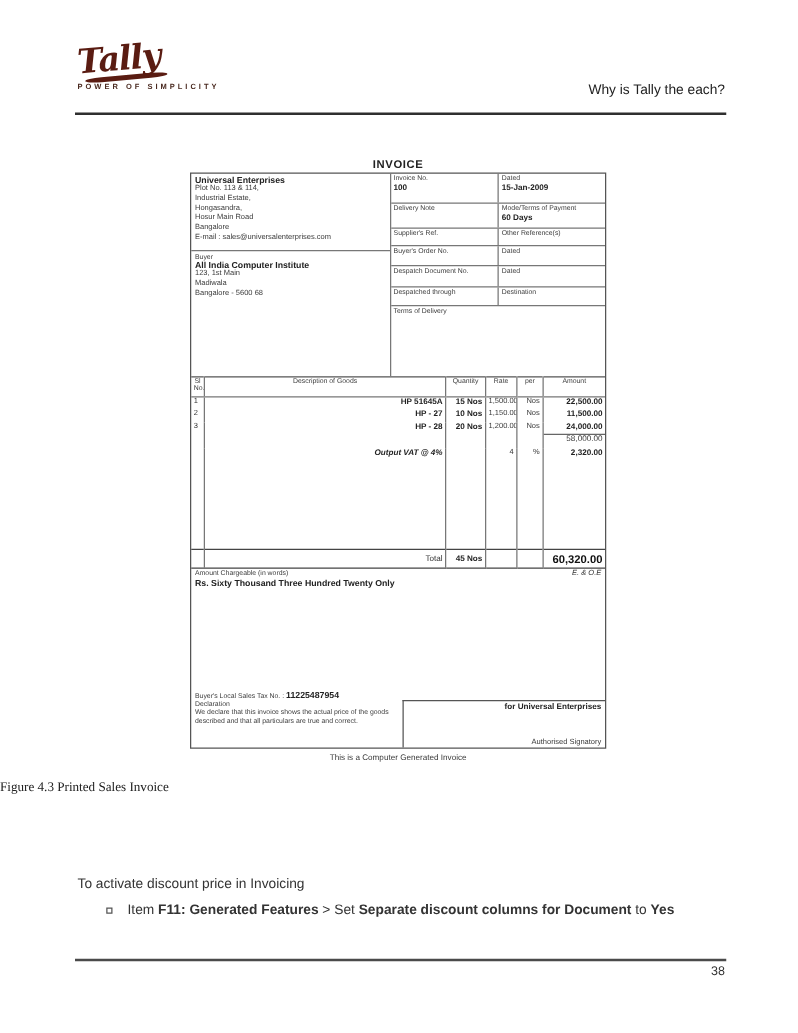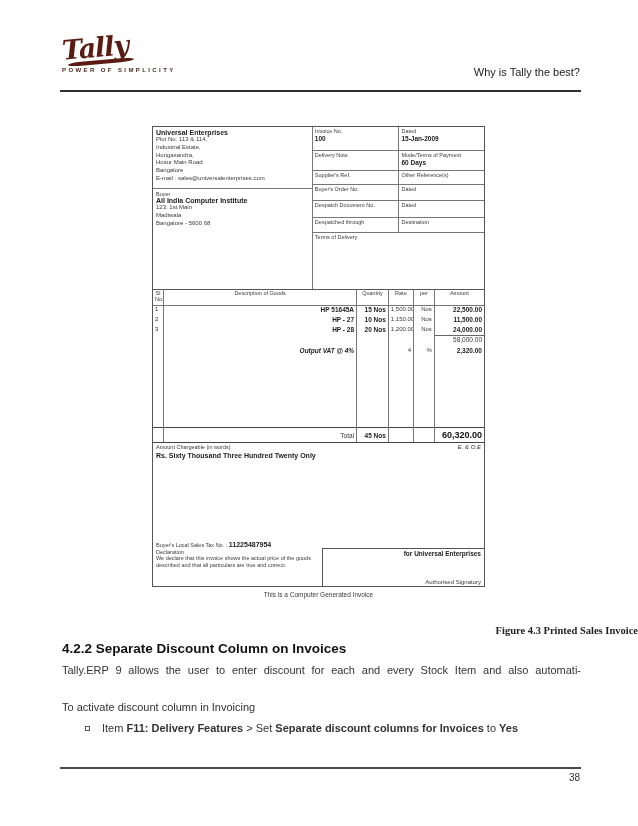--- a/index.html
+++ b/index.html
@@ -75,22 +75,22 @@
   .decl-sec { display: flex; min-height: 38px; }
   .decl-left { width: 51%; padding: 1px 3px; }
   .decl-text { font-size: 5.5px; line-height: 1.3; color: #3a3a3a; }
   .sig-box { width: 49%; border-top: 1px solid #555; border-left: 1px solid #555;
     display: flex; flex-direction: column; justify-content: space-between; padding: 1px 3px; }
   .sig-for { font-size: 6.5px; font-weight: bold; text-align: right; color: #222; }
   .sig-auth { font-size: 6px; text-align: right; color: #3a3a3a; }
   .computer-note { text-align: center; font-size: 6.5px; color: #3a3a3a; margin-top: 4px; }
 
   
-  .fig-caption { position: absolute; left: 0; right: 0; top: 625px; text-align: right;
-    font-family: "Liberation Serif", serif; font-size: 10.5px; color: #222; font-weight: bold; }
+  .fig-caption { position: absolute; left: 0; right: 0; top: 625px; text-align: left;
+    font-family: "Liberation Serif", serif; font-size: 10.5px; color: #222; }
   .sec-heading { position: absolute; left: 62px; top: 641px; font-size: 13.5px; font-weight: bold; color: #111; }
   .body-para { position: absolute; left: 62px; right: 57px; top: 663px; font-size: 11px; color: #333; line-height: 1.35; }
   .just-line { display: block; text-align: justify; text-align-last: justify; }
   .plain-line { display: block; }
   .activate-line { position: absolute; left: 62px; top: 701px; font-size: 11px; color: #333; }
   .bullet-line { position: absolute; left: 85px; top: 722px; font-size: 11px; color: #333; display: flex; align-items: center; }
   .bullet-square { width: 5px; height: 5px; border: 1.5px solid #555; margin-right: 12px; flex: 0 0 auto; }
   .b { font-weight: bold; }
 
   
@@ -100,24 +100,25 @@
 </head>
 <body>
 
 <div class="page">
 
   <div class="logo">
     <span class="logo-brand">Tally</span>
     <div class="logo-swash"></div>
     <div class="logo-tagline">POWER OF SIMPLICITY</div>
   </div>
-  <div class="header-right">Why is Tally the best?</div>
+  <div class="header-right">Why is Tally the each?</div>
   <div class="header-rule"></div>
 
   <div class="invoice-wrap">
+    <div class="inv-title">INVOICE</div>
 
     <div class="inv-border">
 
       <div class="inv-top">
         <div class="inv-left">
           <div class="seller-block">
             <div class="party-name">Universal Enterprises</div>
             <div class="party-line">Plot No. 113 &amp; 114,</div>
             <div class="party-line">Industrial Estate,</div>
             <div class="party-line">Hongasandra,</div>
@@ -301,26 +302,24 @@
           <div class="sig-for">for Universal Enterprises</div>
           <div class="sig-auth">Authorised Signatory</div>
         </div>
       </div>
     </div>
 
     <div class="computer-note">This is a Computer Generated Invoice</div>
   </div>
 
   <div class="fig-caption">Figure 4.3  Printed Sales Invoice</div>
-  <div class="sec-heading">4.2.2 Separate Discount Column on Invoices</div>
   <div class="body-para">
-    <span class="just-line">Tally.ERP 9 allows the user to enter discount for each and every Stock Item and also automati-</span>
   </div>
-  <div class="activate-line">To activate discount column in Invoicing</div>
+  <div class="activate-line">To activate discount price in Invoicing</div>
   <div class="bullet-line">
     <span class="bullet-square"></span>
-    <span><span>Item </span><span class="b">F11: Delivery Features</span><span> &gt; Set </span><span class="b">Separate discount columns for Invoices</span><span> to </span><span class="b">Yes</span></span>
+    <span><span>Item </span><span class="b">F11: Generated Features</span><span> &gt; Set </span><span class="b">Separate discount columns for Document</span><span> to </span><span class="b">Yes</span></span>
   </div>
 
   <div class="footer-rule"></div>
   <div class="page-number">38</div>
 
 </div>
 
 </body></html>

